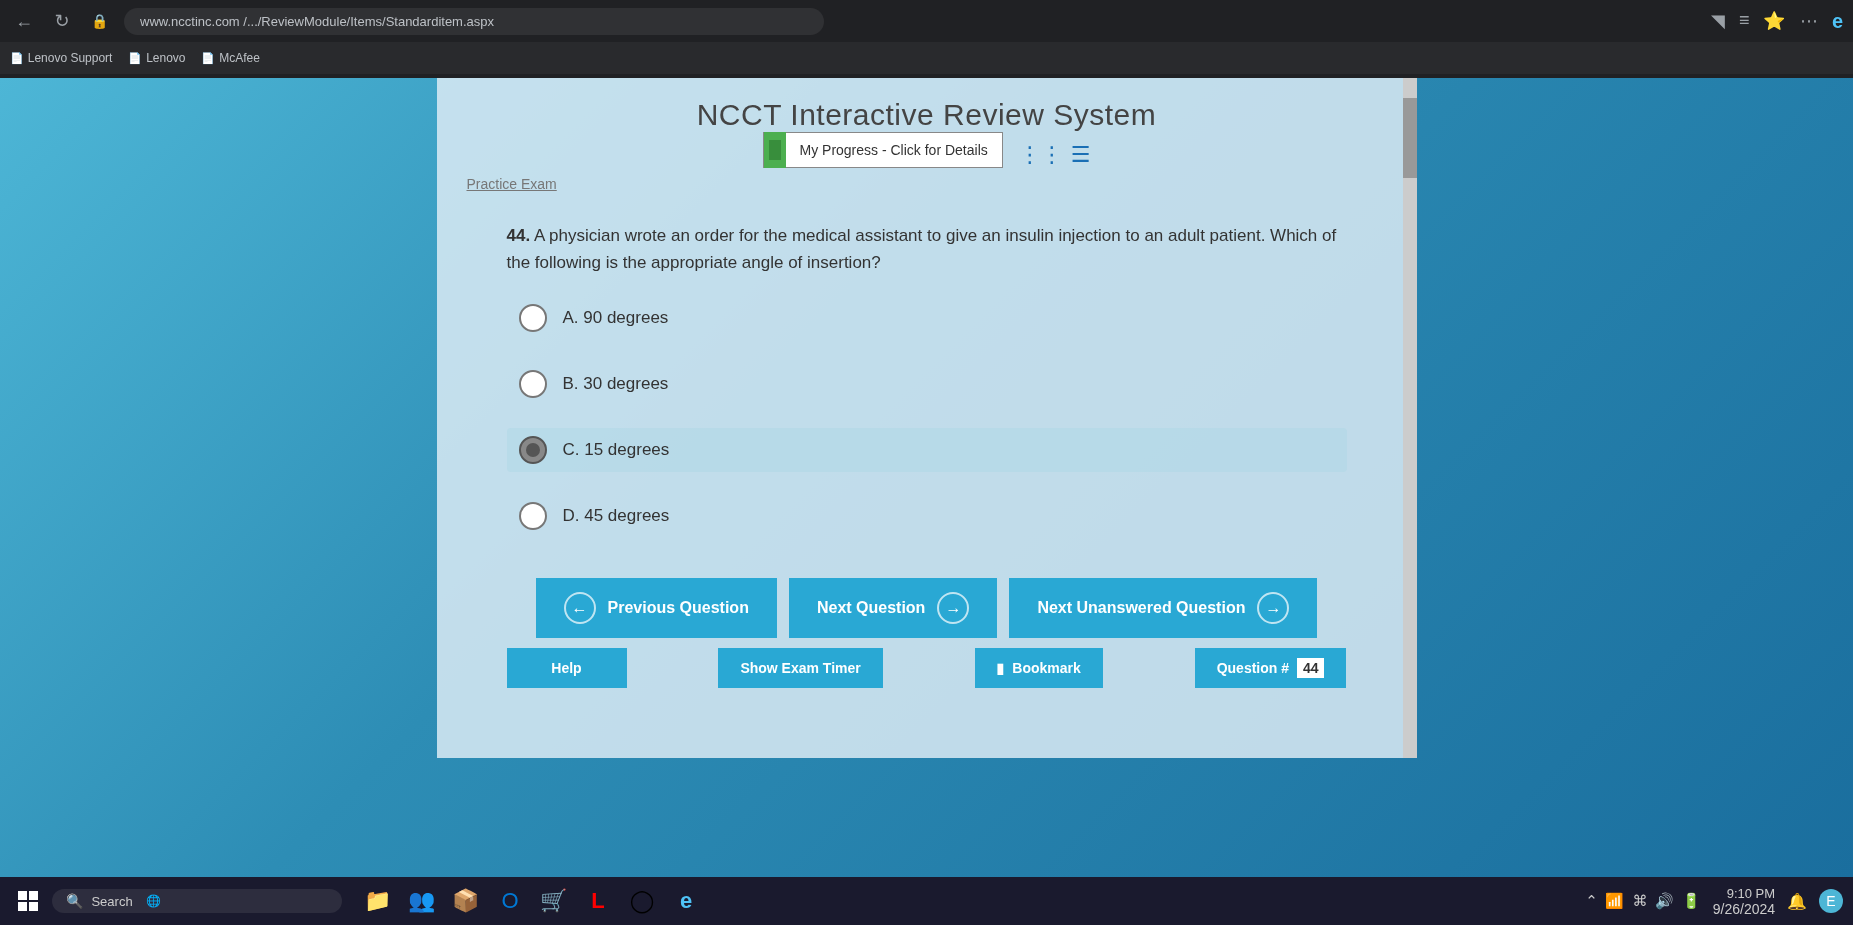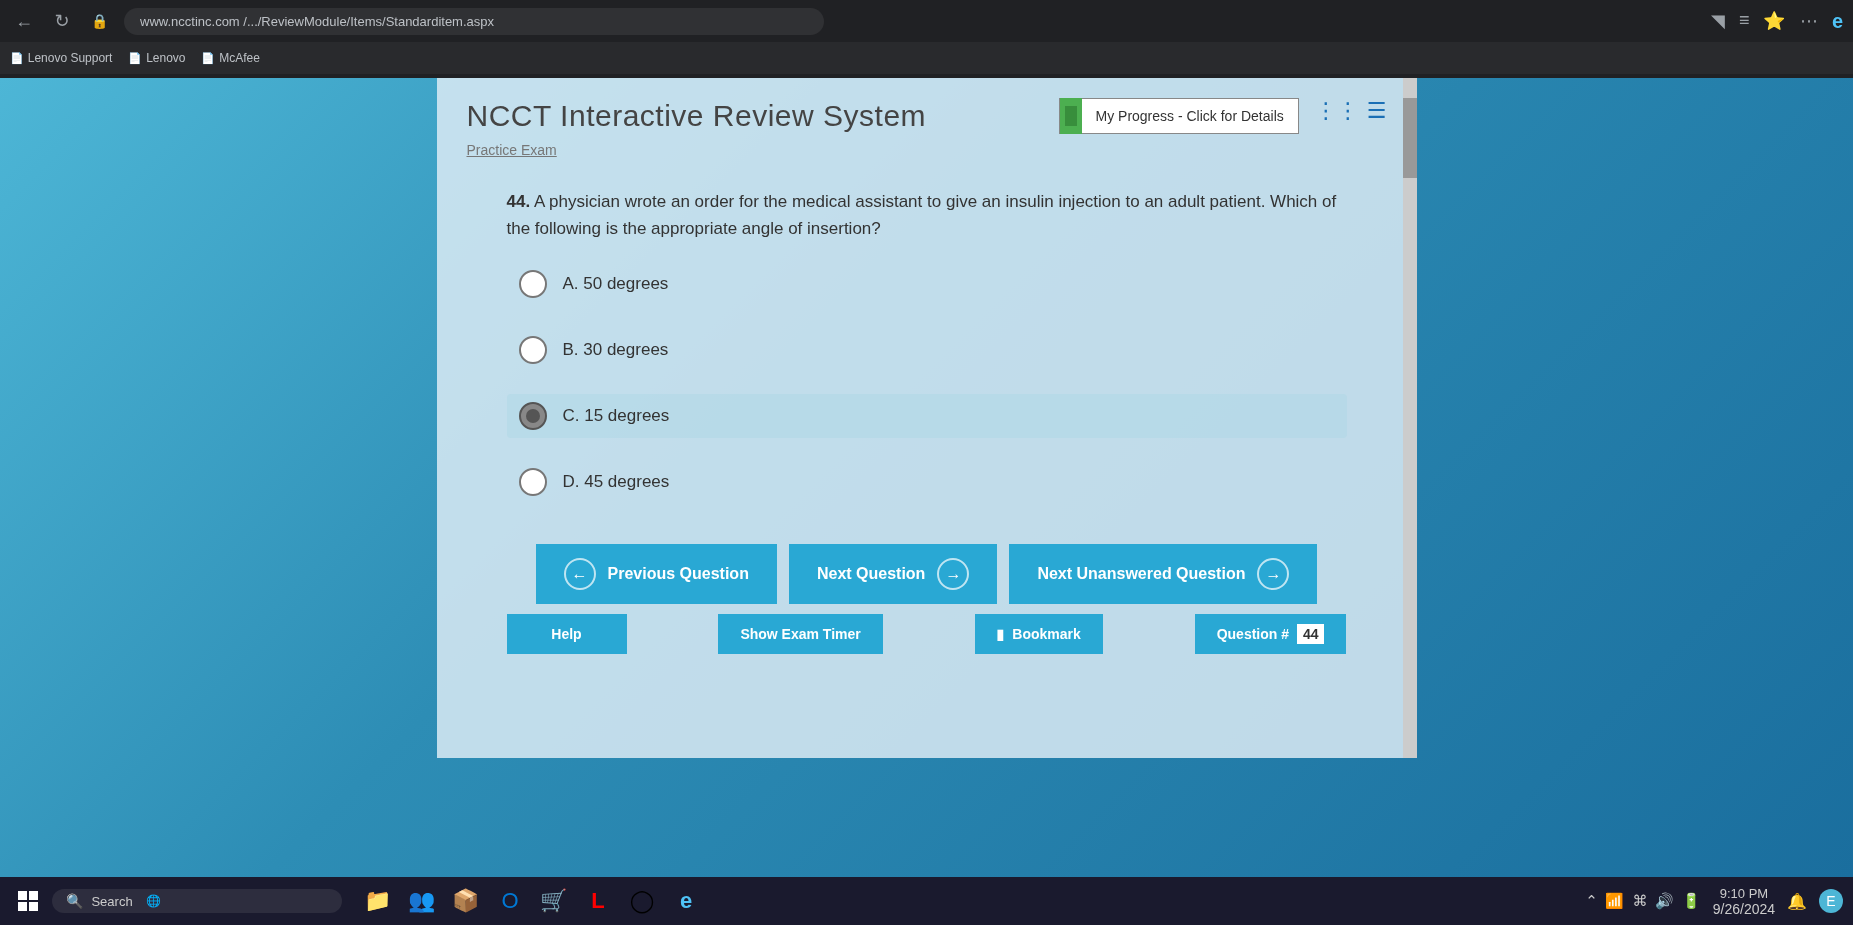--- a/index.html
+++ b/index.html
@@ -84,20 +84,21 @@
       margin-top: 0;
       padding: 20px 30px 20px 30px;
       position: relative;
     }
 
     .header-area {
       display: flex;
       align-items: center;
       justify-content: space-between;
       margin-bottom: 8px;
+      flex-direction: column;
     }
 
     .app-title {
       font-size: 30px;
       font-weight: 300;
       color: #444;
       letter-spacing: 0.5px;
     }
 
     .progress-btn {
@@ -324,21 +325,21 @@
     }
     .taskbar-right {
       margin-left: auto;
       display: flex;
       align-items: center;
       gap: 12px;
       color: #ccc;
       font-size: 12px;
     }
     .clock {
-      text-align: center;
+      text-align: right;
     }
     .clock-time { font-size: 13px; }
     .clock-date { font-size: 14px; }
     .system-icons {
       display: flex;
       gap: 8px;
       align-items: center;
       font-size: 15px;
     }
 
@@ -390,21 +391,21 @@
       <span>McAfee</span>
     </span>
   </div>
 </div>
 
 <div class="page-wrapper">
   <div class="content-panel">
 
     <div class="header-area">
       <h1 class="app-title">NCCT Interactive Review System</h1>
-      <div style="display:flex;align-items:flex-start;gap:16px;">
+      <div style="display:flex;align-items:flex-end;gap:16px;">
         <button class="progress-btn">
           <div class="progress-bar-indicator">
             <div class="progress-bar-indicator-inner"></div>
           </div>
           <span class="progress-text">My Progress - Click for Details</span>
         </button>
         <div class="view-icons">
           <span class="view-icon-grid">⋮⋮</span>
           <span class="view-icon-list">☰</span>
         </div>
@@ -416,21 +417,21 @@
     <div class="question-area">
       <div class="question-text">
         <span class="question-number">44.</span>
         <span>A physician wrote an order for the medical assistant to give an insulin injection to an adult patient. Which of the following is the appropriate angle of insertion?</span>
       </div>
 
       <div>
 
         <div class="answer-option">
           <div class="radio-circle"></div>
-          <span class="answer-label">A. 50 degrees</span>
+          <span class="answer-label">A. 90 degrees</span>
         </div>
 
         <div class="answer-option">
           <div class="radio-circle"></div>
           <span class="answer-label">B. 30 degrees</span>
         </div>
 
         <div class="answer-option selected">
           <div class="radio-circle selected">
             <div class="radio-inner"></div>

